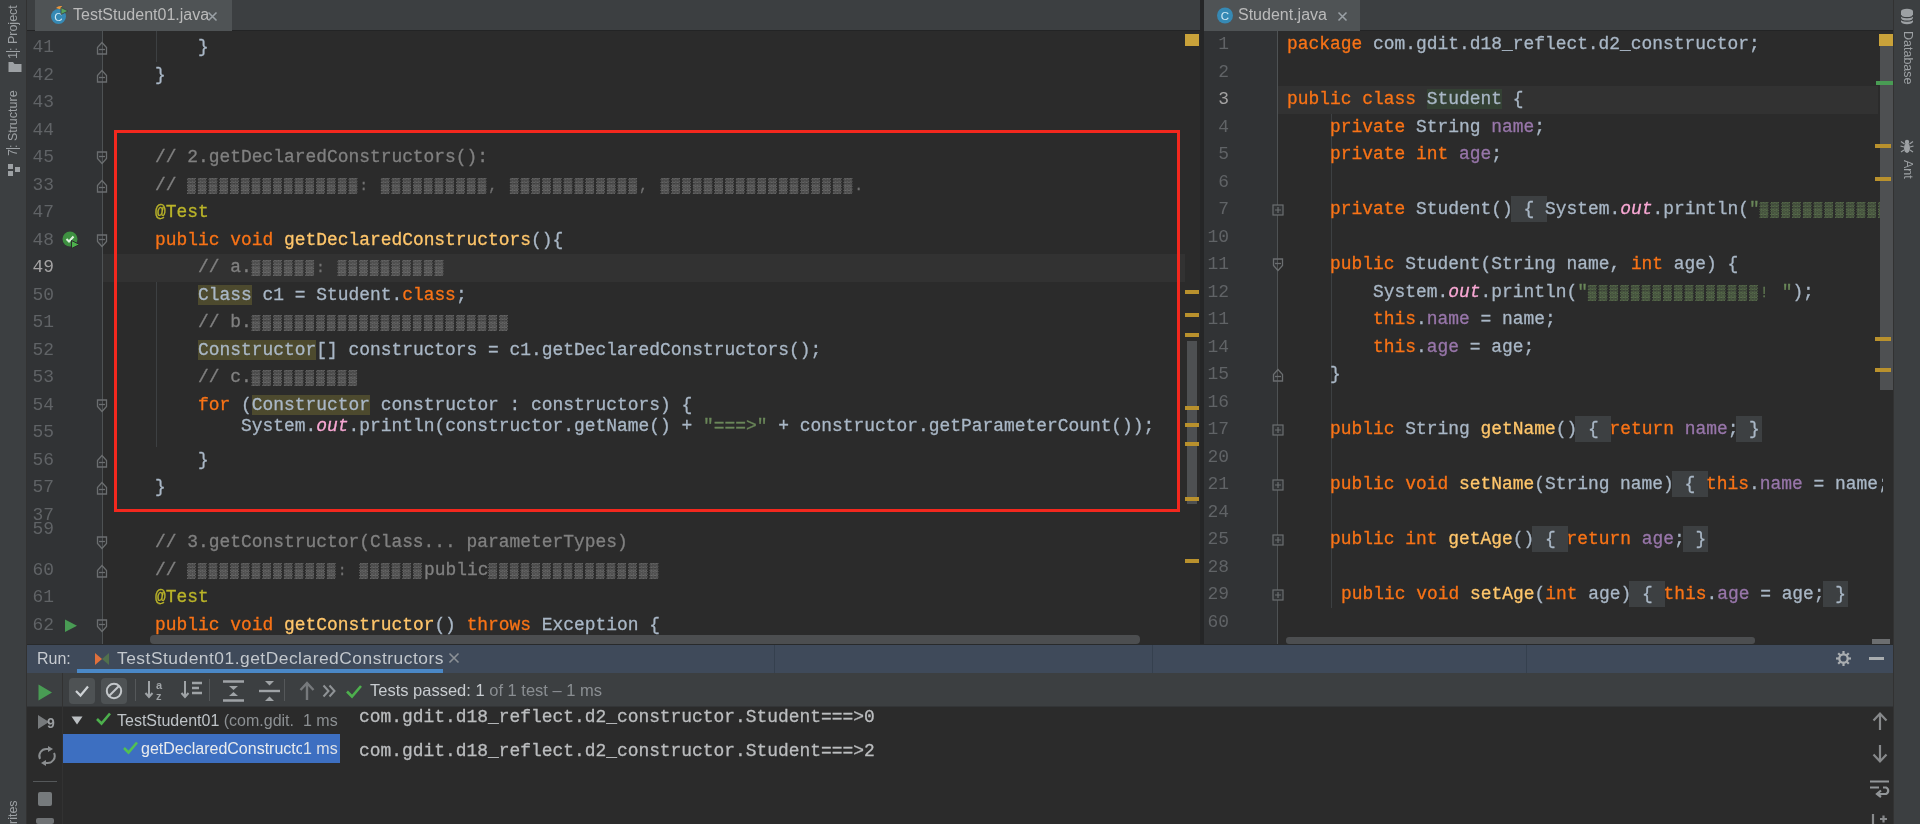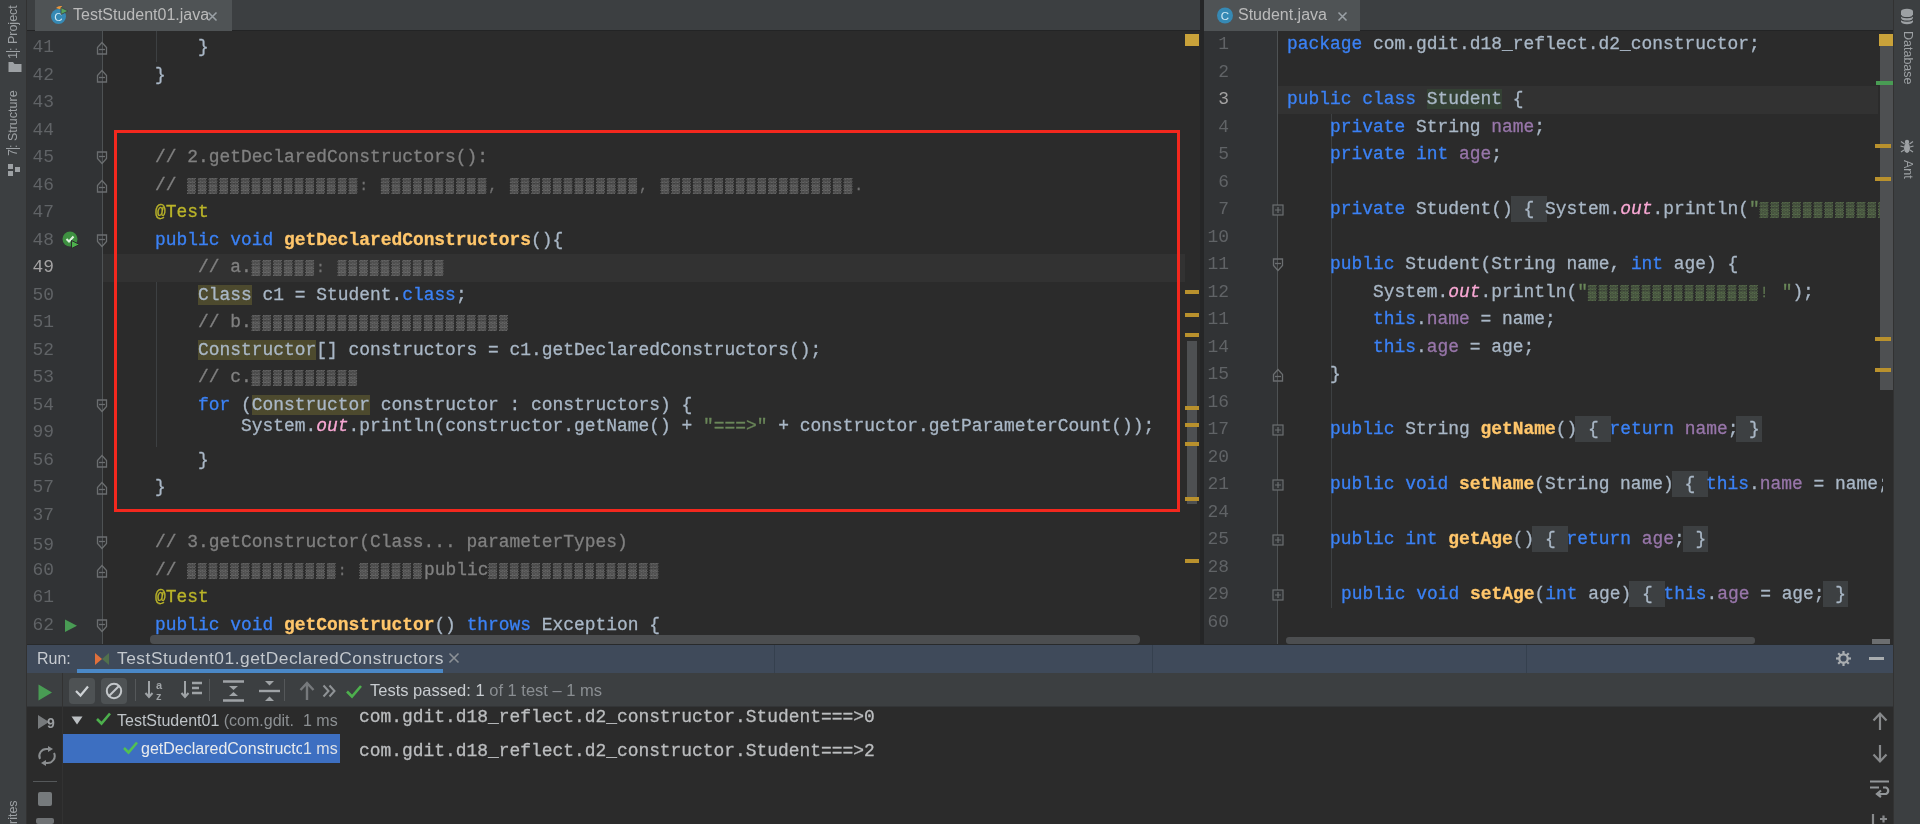--- a/index.html
+++ b/index.html
@@ -1,19 +1,19 @@
 <!DOCTYPE html>
 <html><head><meta charset="utf-8"><title>ide</title><style>
 *{margin:0;padding:0;box-sizing:border-box}
 html,body{width:1920px;height:824px;overflow:hidden;background:#2b2b2b}
 #app{position:absolute;left:0;top:0;width:1920px;height:824px;font-family:"Liberation Sans",sans-serif}
 .abs{position:absolute}
 .ln{position:absolute;white-space:pre;font:17.92px/27.5px "Liberation Mono",monospace;color:#a9b7c6;height:27.5px;-webkit-text-stroke:0.3px}
 .gn{position:absolute;white-space:pre;font:17.92px/27.5px "Liberation Mono",monospace;color:#606366;text-align:right}
-.k{color:#3b82f6}.cm{color:#808080}.an{color:#bbb529}.fn{color:#ffc66b;font-weight:bold}
+.k{color:#f97316}.cm{color:#808080}.an{color:#bbb529}.fn{color:#ffc66b;font-weight:normal}
 .st{color:#6a8759}.fl{color:#9876aa}.fi{color:#f9a8d4;font-style:italic}
 .hl{background:#4d4a2e}.hls{background:#344134}
 .fold{background:#3d4042;padding:3px 2px;margin:0 -2px}
 .cn{font-size:14px;letter-spacing:2.36px;opacity:.82}
 svg{position:absolute;overflow:visible}
 </style></head><body>
 <div id="app">
 
 <div class="abs" style="left:0;top:0;width:1920px;height:824px;background:#2b2b2b"></div>
 
@@ -99,34 +99,34 @@
  <div class="ln" style="left:9px;top:440.25px">    <span class="k">public void</span> <span class="fn">setName</span>(String name)<span class="fold"> { </span><span class="k">this</span>.<span class="fl">name</span> = name;</div>
  <div class="ln" style="left:9px;top:495.25px">    <span class="k">public int</span> <span class="fn">getAge</span>()<span class="fold"> { </span><span class="k">return</span> <span class="fl">age</span>;<span class="fold"> }</span></div>
  <div class="ln" style="left:20px;top:550.25px">    <span class="k">public void</span> <span class="fn">setAge</span>(<span class="k">int</span> age)<span class="fold"> { </span><span class="k">this</span>.<span class="fl">age</span> = age;<span class="fold"> }</span></div>
 </div>
 
 <div class="gn" style="left:0;width:54px;top:34.25px">41</div>
 <div class="gn" style="left:0;width:54px;top:61.75px">42</div>
 <div class="gn" style="left:0;width:54px;top:89.25px">43</div>
 <div class="gn" style="left:0;width:54px;top:116.75px">44</div>
 <div class="gn" style="left:0;width:54px;top:144.25px">45</div>
-<div class="gn" style="left:0;width:54px;top:171.75px">46</div>
+<div class="gn" style="left:0;width:54px;top:171.75px">33</div>
 <div class="gn" style="left:0;width:54px;top:199.25px">47</div>
 <div class="gn" style="left:0;width:54px;top:226.75px">48</div>
 <div class="gn" style="left:0;width:54px;top:254.25px;color:#a4a3a3">49</div>
 <div class="gn" style="left:0;width:54px;top:281.75px">50</div>
 <div class="gn" style="left:0;width:54px;top:309.25px">51</div>
 <div class="gn" style="left:0;width:54px;top:336.75px">52</div>
 <div class="gn" style="left:0;width:54px;top:364.25px">53</div>
 <div class="gn" style="left:0;width:54px;top:391.75px">54</div>
-<div class="gn" style="left:0;width:54px;top:419.25px">99</div>
+<div class="gn" style="left:0;width:54px;top:419.25px">55</div>
 <div class="gn" style="left:0;width:54px;top:446.75px">56</div>
 <div class="gn" style="left:0;width:54px;top:474.25px">57</div>
 <div class="gn" style="left:0;width:54px;top:501.75px">37</div>
-<div class="gn" style="left:0;width:54px;top:532px">59</div>
+<div class="gn" style="left:0;width:54px;top:516px">59</div>
 <div class="gn" style="left:0;width:54px;top:556.75px">60</div>
 <div class="gn" style="left:0;width:54px;top:584.25px">61</div>
 <div class="gn" style="left:0;width:54px;top:611.75px">62</div>
 
 <div class="gn" style="left:1160px;width:69px;top:31.25px">1</div>
 <div class="gn" style="left:1160px;width:69px;top:58.75px">2</div>
 <div class="gn" style="left:1160px;width:69px;top:86.25px;color:#a4a3a3">3</div>
 <div class="gn" style="left:1160px;width:69px;top:113.75px">4</div>
 <div class="gn" style="left:1160px;width:69px;top:141.25px">5</div>
 <div class="gn" style="left:1160px;width:69px;top:168.75px">6</div>

